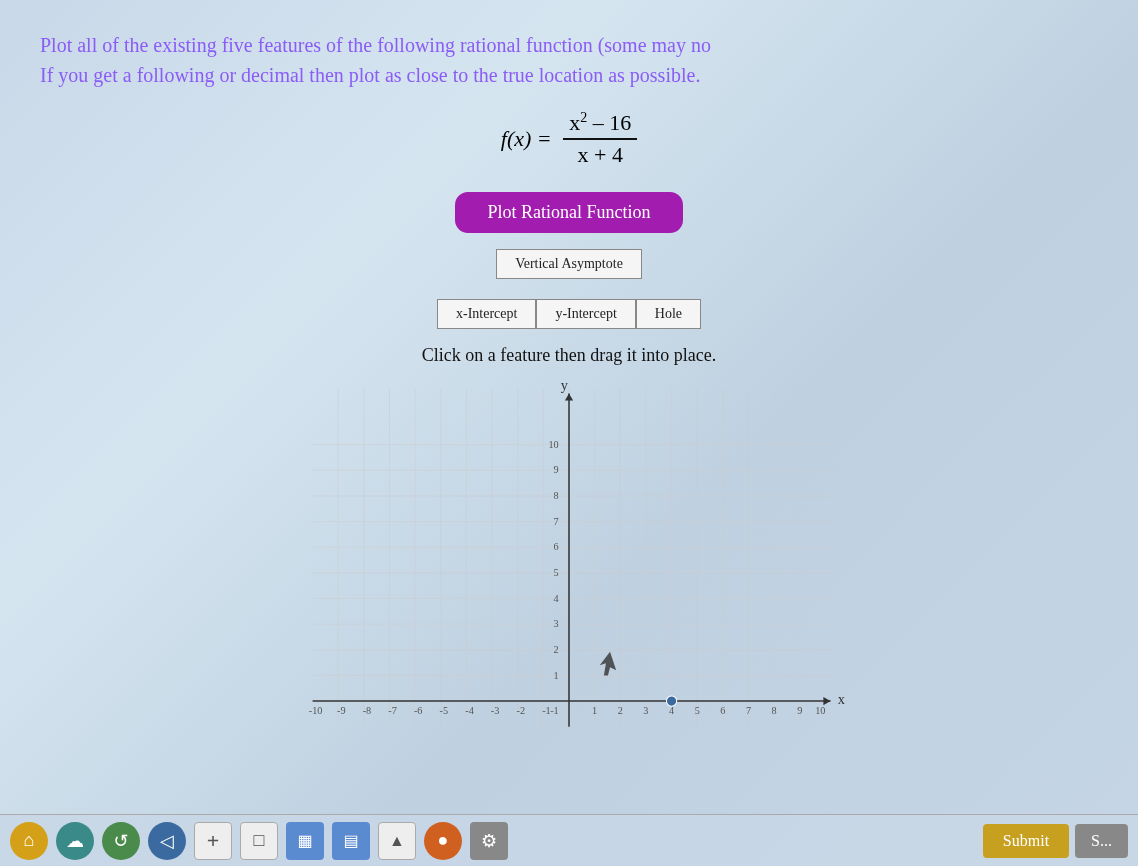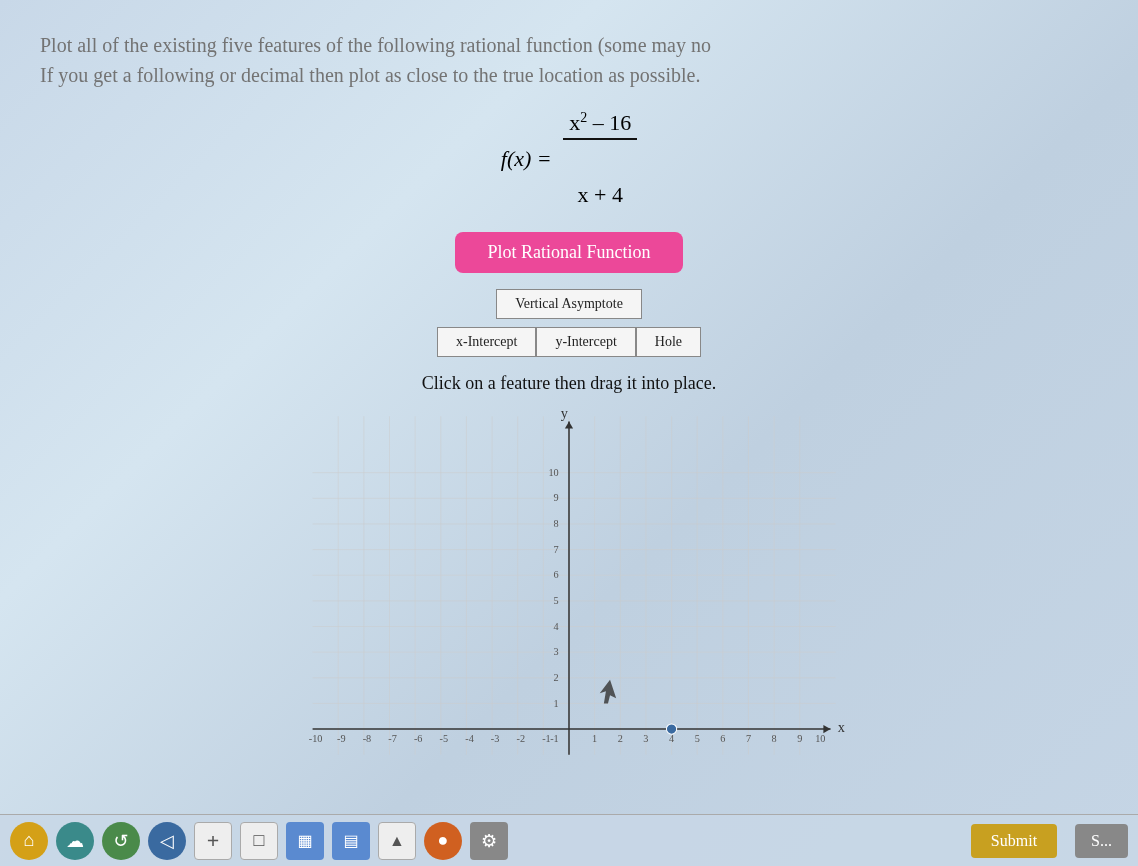--- a/index.html
+++ b/index.html
@@ -13,21 +13,21 @@
       position: relative;
     }
 
     .main-content {
       padding: 30px 40px 0 40px;
     }
 
     .instructions {
       font-size: 20px;
       line-height: 1.5;
-      color: #737373;
+      color: #8b5cf6;
       margin-bottom: 20px;
     }
 
     .function-display {
       text-align: center;
       margin: 20px auto 24px auto;
       font-size: 22px;
     }
 
     .function-expr {
@@ -45,52 +45,51 @@
 
     .numerator {
       border-bottom: 2px solid #111;
       padding: 0 6px 2px 6px;
       font-size: 22px;
     }
 
     .denominator {
       padding: 2px 6px 0 6px;
       font-size: 22px;
-      margin-top: 40px;
     }
 
     .fx-label {
       font-size: 22px;
       vertical-align: middle;
       font-style: italic;
     }
 
     sup {
       font-size: 14px;
       vertical-align: super;
     }
 
     .plot-button {
       display: block;
       margin: 3px auto 16px auto;
-      background: #ec4899;
+      background: #a21caf;
       color: #fff;
       border: none;
       padding: 10px 32px;
       font-size: 18px;
       font-family: Georgia, serif;
       cursor: pointer;
-      border-radius: 8px;
+      border-radius: 13px;
     }
 
     .feature-buttons-row1 {
       display: flex;
       justify-content: center;
       gap: 8px;
-      margin-bottom: 8px;
+      margin-bottom: 20px;
     }
 
     .feature-buttons-row2 {
       display: flex;
       justify-content: center;
       gap: 0;
       margin-bottom: 16px;
     }
 
     .feature-btn {
@@ -321,17 +320,17 @@
   <div class="taskbar-icon green">↺</div>
   <div class="taskbar-icon blue-circle">◁</div>
   <div class="taskbar-icon square-white" style="font-size:22px;font-weight:bold;color:#555;">+</div>
   <div class="taskbar-icon square-white" style="font-size:18px;color:#555;">□</div>
   <div class="taskbar-icon square-colored" style="font-size:16px;">▦</div>
   <div class="taskbar-icon square-colored" style="font-size:16px;">▤</div>
   <div class="taskbar-icon square-white" style="font-size:16px;color:#555;">▲</div>
   <div class="taskbar-icon orange-circle">●</div>
   <div class="taskbar-icon gray-square">⚙</div>
   <div class="taskbar-spacer"></div>
-  <div style="display:flex;align-items:center;gap:18px;margin-left:36px;">
+  <div style="display:flex;align-items:center;gap:6px;margin-left:36px;">
     <button class="submit-btn">Submit</button>
     <button class="skip-btn">S...</button>
   </div>
 </div>
 
 </body></html>

